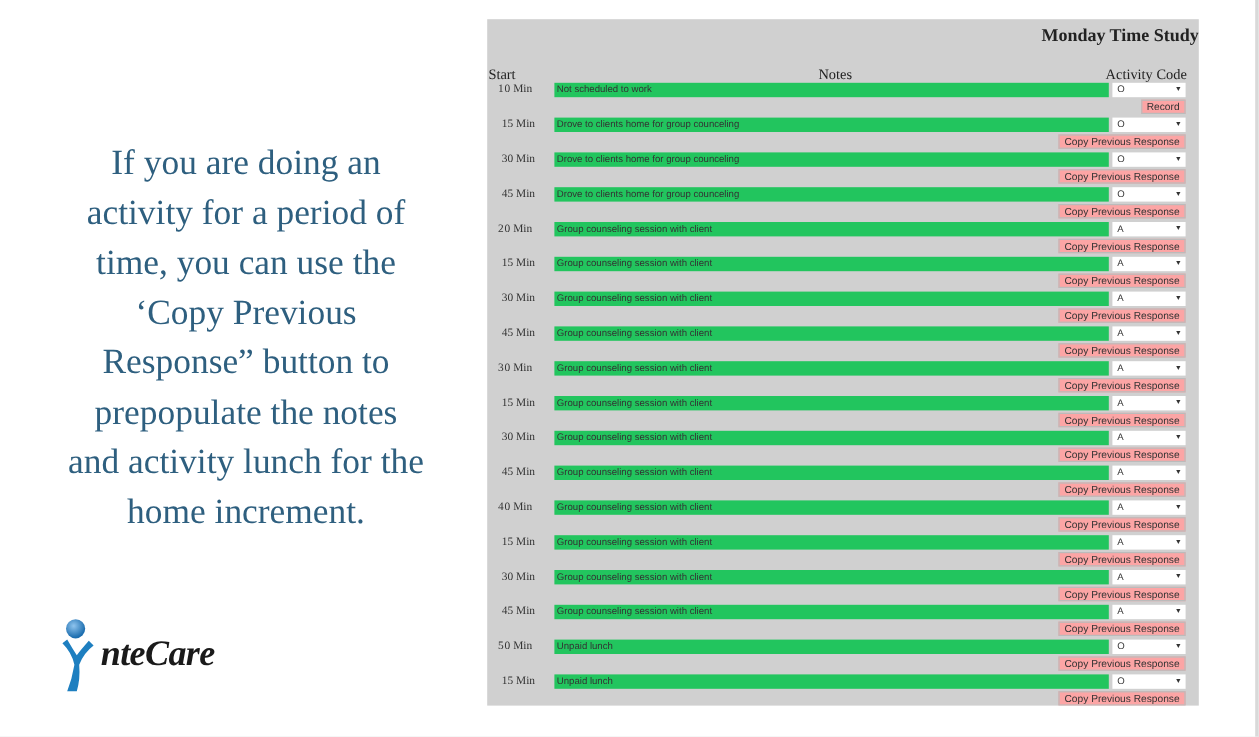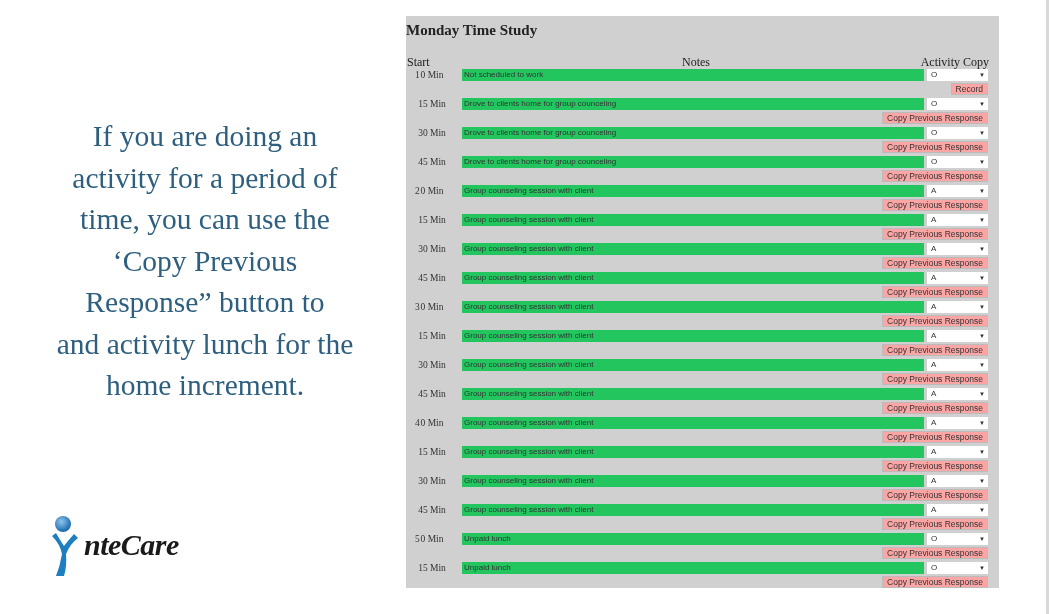--- a/index.html
+++ b/index.html
@@ -17,21 +17,21 @@
   .logo { position: absolute; left: 50px; top: 514px; width: 170px; height: 64px; }
   .logo-text {
     position: absolute; left: 22px; top: 14px; font-family: Liberation Serif, serif;
     font-style: italic; font-weight: bold; font-size: 30px; color: #1a1a1a; letter-spacing: -0.5px; margin-left: 12px;
   }
   .panel {
     position: absolute; left: 406px; top: 16px; width: 593px; height: 572px;
     background: #d0d0d0; overflow: hidden;
   }
   .panel-title {
-    position: absolute; left: 0; top: 6px; width: 593px; text-align: left;
+    position: absolute; left: 0; top: 6px; width: 593px; text-align: right;
     font-weight: bold; font-size: 15px; color: #222;
   }
   .hdr { position: absolute; top: 39px; font-weight: normal; font-size: 12px; color: #222; }
   .hdr-start { left: 1px; }
   .hdr-notes { left: 276px; }
   .hdr-code { right: 10px; }
   .row { position: absolute; left: 0; width: 593px; height: 29px; }
   .row .hour { position: absolute; left: 9px; top: 1px; font-size: 9.5px; color: #333; }
   .row .min { position: absolute; width: 52px; left: 0; text-align: center; top: 1px; font-size: 9.5px; color: #333; }
   .note {
@@ -57,20 +57,21 @@
 <body>
 
 <div class="right-edge"></div>
 
 <div class="caption">
   <span>If you are doing an</span>
   <span>activity for a period of</span>
   <span>time, you can use the</span>
   <span>‘Copy Previous</span>
   <span>Response” button to</span>
+  <span>prepopulate the notes</span>
   <span>and activity lunch for the</span>
   <span>home increment.</span>
 </div>
 
 <div class="logo">
   <svg width="30" height="64" viewBox="0 0 30 64" style="position:absolute;left:0;top:0;">
     <defs>
       <radialGradient id="ball" cx="40%" cy="35%" r="60%">
         <stop offset="0%" stop-color="#8fc4ee"></stop>
         <stop offset="100%" stop-color="#1e6fb0"></stop>
@@ -79,21 +80,21 @@
     <circle cx="13" cy="10" r="8" fill="url(#ball)"></circle>
     <path d="M2 22 Q10 30 12 40 Q10 52 6 62 L14 62 Q17 52 16 40 Q20 30 28 24 L24 20 Q17 28 14 32 Q10 26 6 19 Z" fill="#1e7fc0"></path>
   </svg>
   <div class="logo-text">nteCare</div>
 </div>
 
 <div class="panel">
   <div class="panel-title">Monday Time Study</div>
   <div class="hdr hdr-start">Start</div>
   <div class="hdr hdr-notes">Notes</div>
-  <div class="hdr hdr-code">Activity Copy</div>
+  <div class="hdr hdr-code">Activity Code</div>
 
   <div id="rows">
       <div class="row" style="top: 53px;">
         <span class="hour">1</span>
         <span class="min">0 Min</span>
         <div class="note">Not scheduled to work</div>
         <div class="code"><span>O</span><span class="arrow">▼</span></div>
         <div class="btn">Record</div>
       </div>
       <div class="row" style="top: 82px;">

